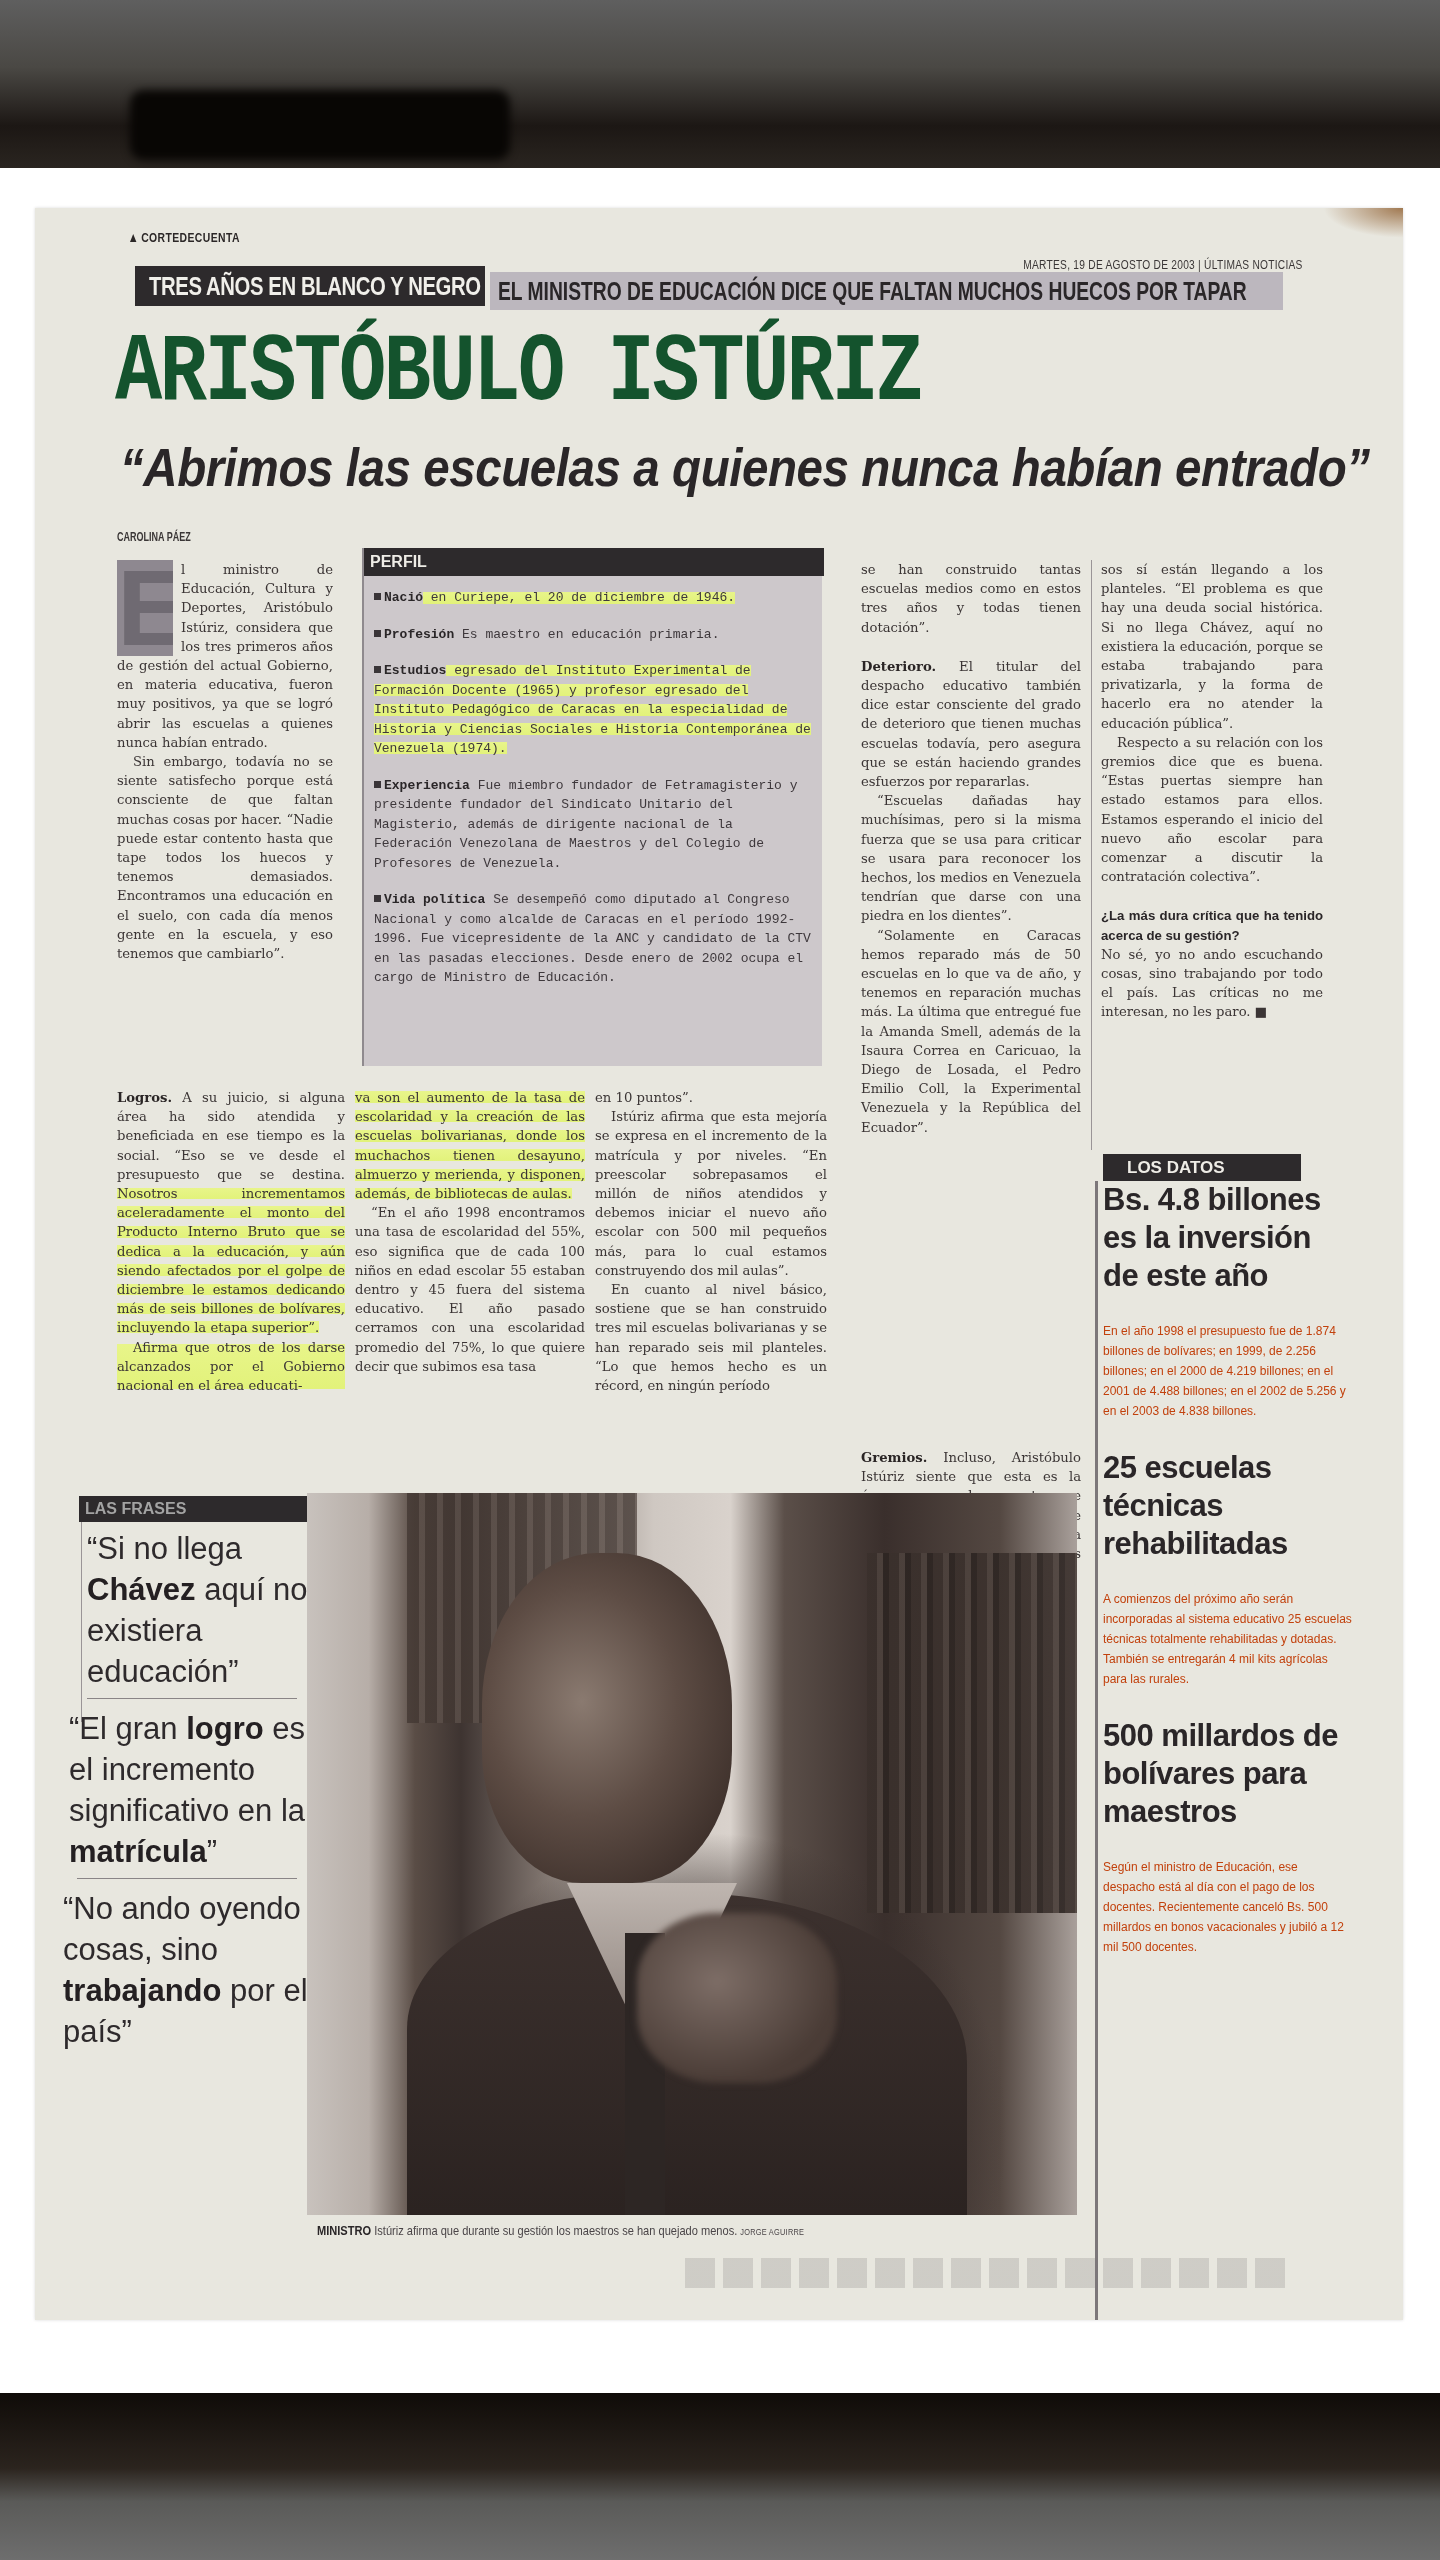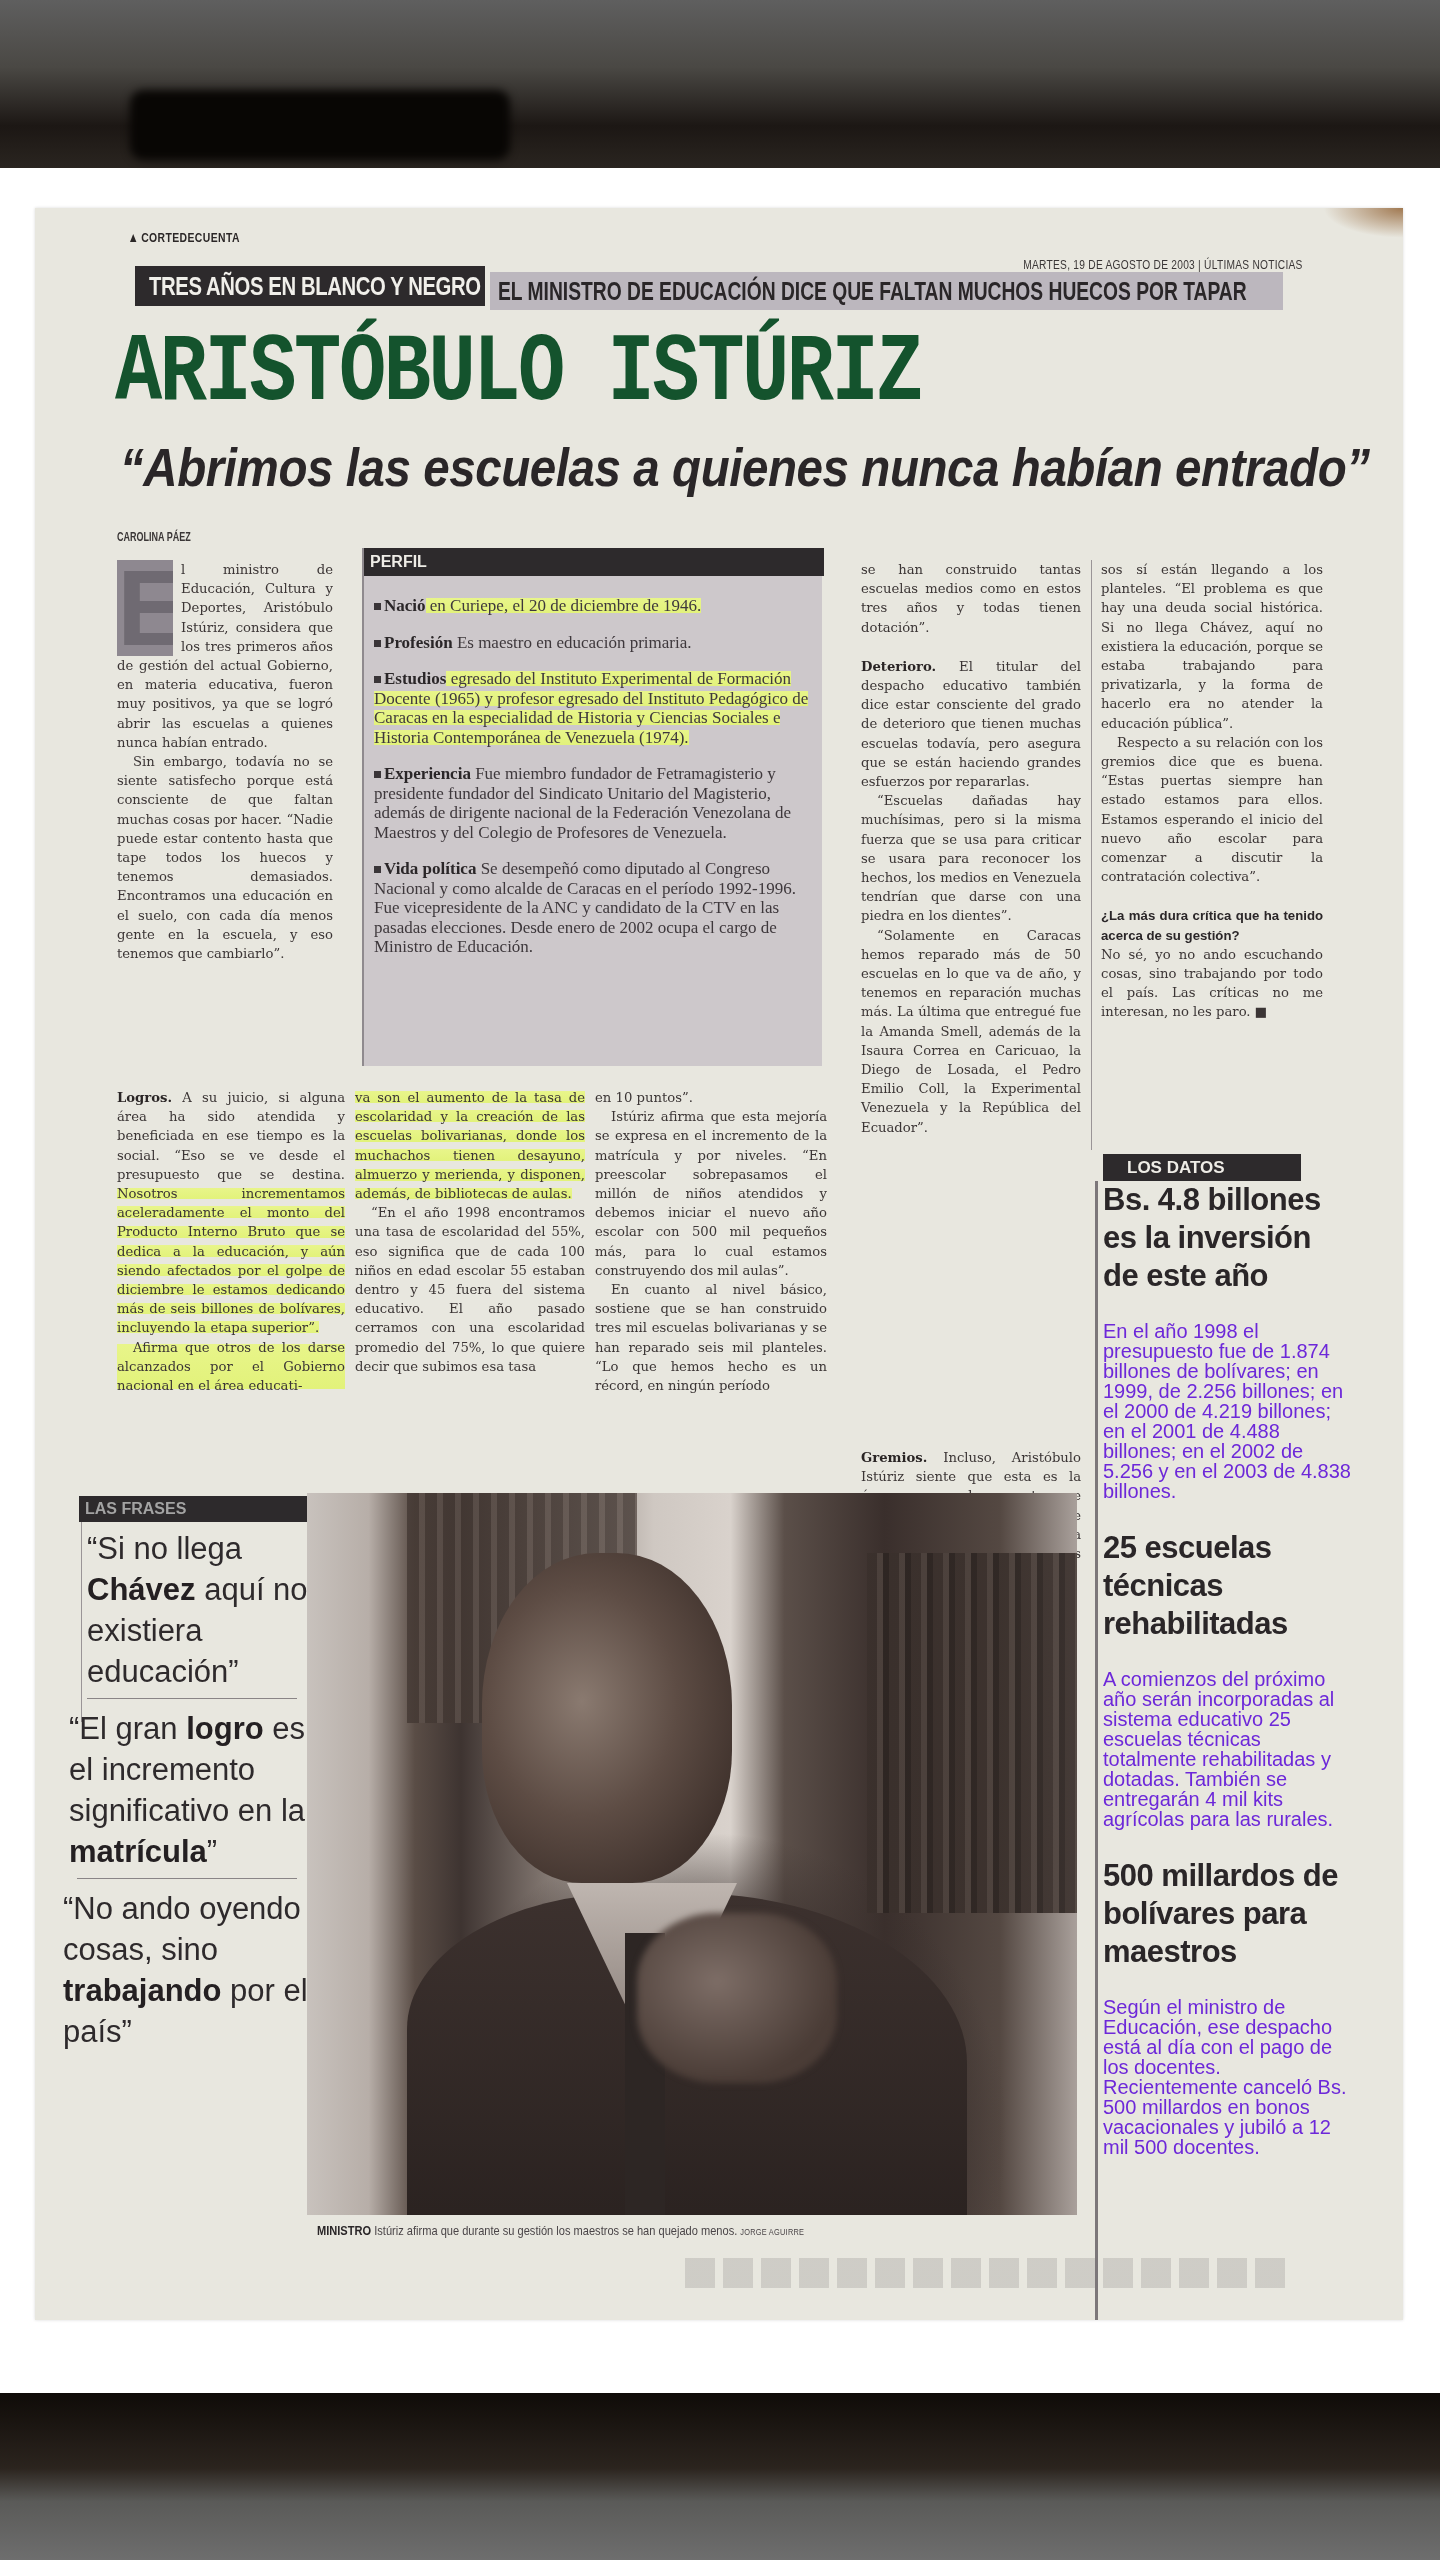--- a/index.html
+++ b/index.html
@@ -91,22 +91,22 @@
 
   .perfil {
     left: 327px; top: 340px; width: 460px; height: 518px; background: #cdc8cb;
     border-left: 2px solid #8f8a8e;
   }
   .perfil-head {
     left: 0; top: 0; width: 460px; height: 28px; background: #2d2a2c; color: #eeece6;
     font-family: "Liberation Sans", sans-serif; font-weight: bold; font-size: 16px; line-height: 28px; padding-left: 6px;
   }
   .perfil-body {
-    left: 10px; top: 48px; width: 440px; font-family: Liberation Serif, serif;
-    font-size: 17px; line-height: 19.5px; color: #3e383c;
+    left: 10px; top: 40px; width: 440px; font-family: Liberation Mono, monospace;
+    font-size: 13px; line-height: 19.5px; color: #3e383c;
   }
   .perfil-body .item { margin-bottom: 17px; }
   .perfil-body .item b { font-weight: bold; color: #2a2628; }
   .perfil-body .sq { display: inline-block; width: 7px; height: 7px; background: #3a3538; margin-right: 3px; vertical-align: 1px; }
 
   .col2a { left: 826px; top: 352px; width: 220px; }
   .col2b { left: 1066px; top: 352px; width: 222px; }
   .col-lower-1 { left: 82px; top: 880px; width: 228px; }
   .col-lower-2 { left: 320px; top: 880px; width: 230px; }
   .col-lower-3 { left: 560px; top: 880px; width: 232px; }
@@ -117,21 +117,21 @@
   .datos-head {
     left: 1068px; top: 946px; width: 198px; height: 27px; background: #2d2a2c; color: #eeece6;
     font-family: "Liberation Sans", sans-serif; font-weight: bold; font-size: 17px; line-height: 27px; padding-left: 24px;
   }
   .datos-box { left: 1068px; top: 973px; width: 250px; }
   .datos-title {
     font-family: "Liberation Sans", sans-serif; font-weight: bold; font-size: 31px; line-height: 38px;
     color: #2a2628; letter-spacing: -0.5px; margin-bottom: 26px;
   }
   .datos-text {
-    font-family: "Liberation Sans", sans-serif; font-size: 20px; line-height: 20px; color: #6d28d9; margin-bottom: 28px;
+    font-family: "Liberation Sans", sans-serif; font-size: 12px; line-height: 20px; color: #c2410c; margin-bottom: 28px;
   }
   .datos-border { left: 1060px; top: 973px; width: 3px; height: 1290px; background: #7c777a; }
 
   .frases-head {
     left: 44px; top: 1288px; width: 234px; height: 26px; background: #2d2a2c; color: #a3a3a3;
     font-family: "Liberation Sans", sans-serif; font-weight: bold; font-size: 16px; line-height: 26px; padding-left: 6px;
   }
   .frase {
     font-family: "Liberation Sans", sans-serif; font-size: 31px; line-height: 41px; color: #2e2a2c;
   }

